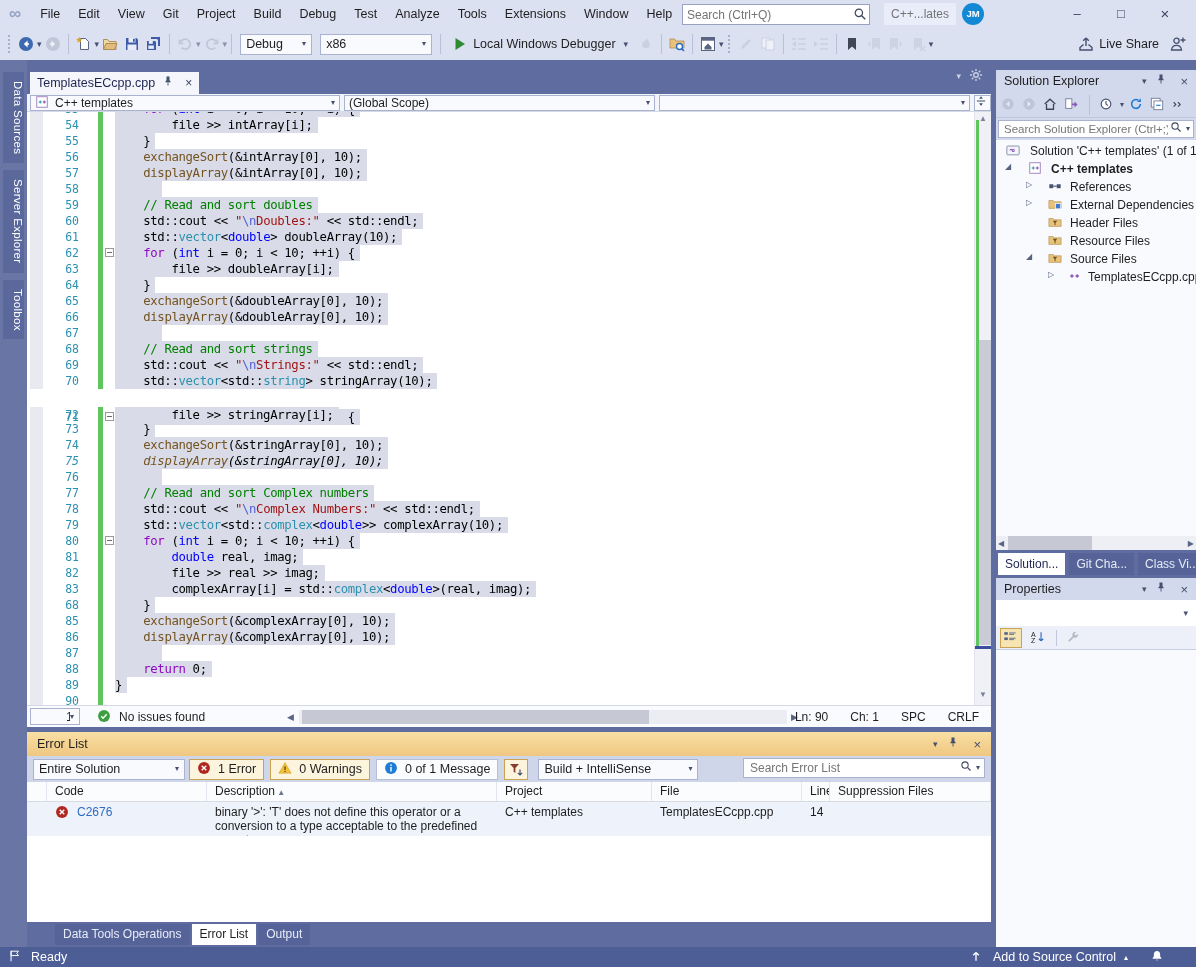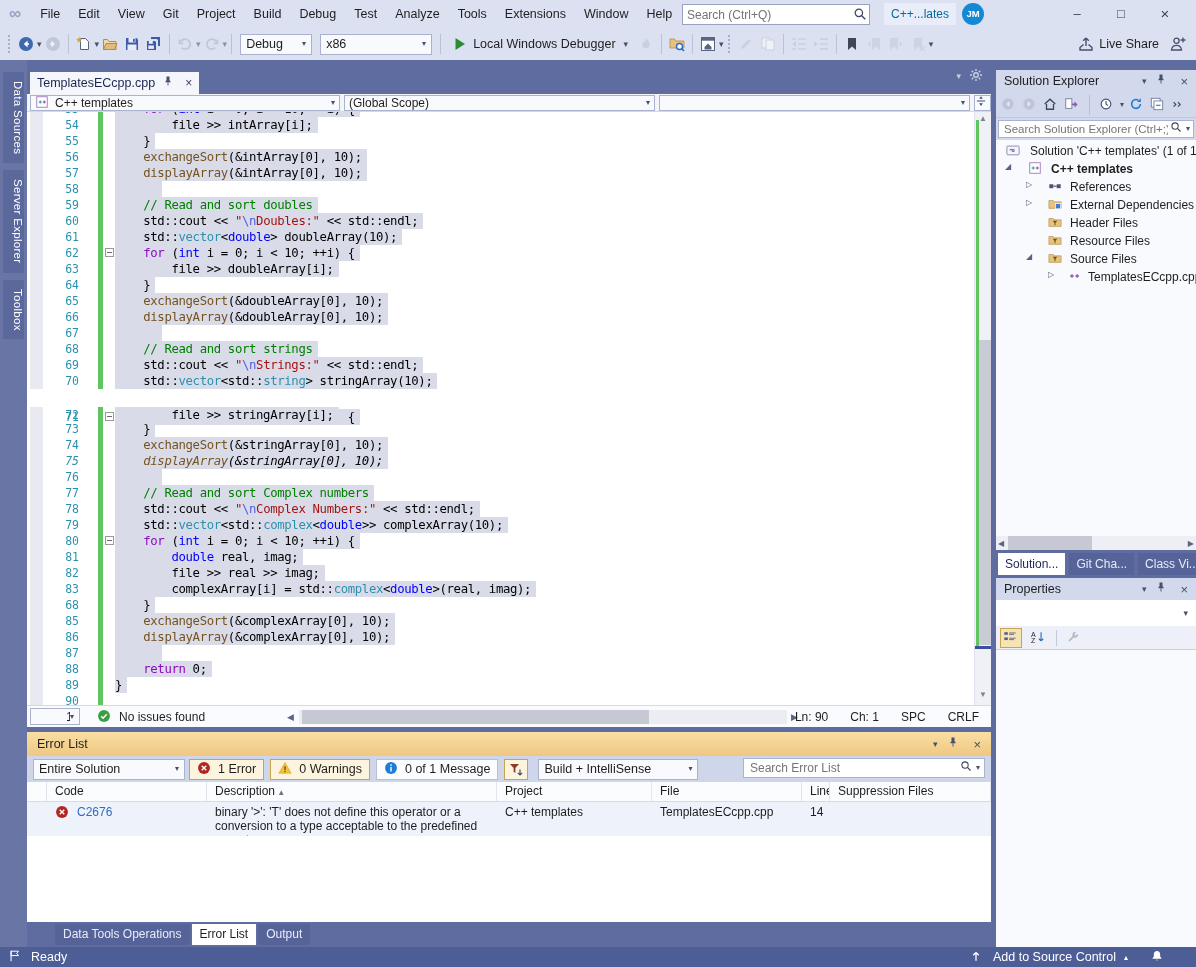--- a/index.html
+++ b/index.html
@@ -15,21 +15,21 @@
   .dis{opacity:.55;}
   
   #titlebar{left:0;top:0;width:1196px;height:28px;background:#DCE1F2;display:flex;align-items:center;}
   #vslogo{font-size:17px;font-weight:bold;color:#98A4C6;margin:0 10px 0 9px;}
   .menu-item{padding:0 9px;height:28px;line-height:28px;cursor:default;}
   #qsearch{position:absolute;left:682px;top:4px;width:186px;height:19px;background:#FFFFFF;
            border:1px solid #99A2C0;display:flex;align-items:center;}
   #qsearch input{border:0;outline:0;flex:1;font-family:"Liberation Sans",sans-serif;font-size:12px;
            color:#5A5F73;background:transparent;padding:0 4px;}
   #wintitle{position:absolute;left:884px;top:3px;width:72px;height:22px;line-height:22px;text-align:center;
-           background:#E9EDF9;color:#0369a1;font-size:12px;overflow:hidden;white-space:nowrap;}
+           background:#E9EDF9;color:#737373;font-size:12px;overflow:hidden;white-space:nowrap;}
   #avatar{position:absolute;left:962px;top:3px;width:22px;height:22px;border-radius:50%;background:#1389D6;
           color:#fff;font-size:9.5px;font-weight:bold;text-align:center;line-height:22px;}
   .winbtn{position:absolute;top:0;width:42px;height:28px;text-align:center;line-height:28px;color:#3A445F;font-size:13px;}
   
   #toolbar{left:0;top:28px;width:1196px;height:32px;background:#DCE1F2;display:flex;align-items:center;padding-left:4px;box-sizing:border-box;}
   .tbi{margin:0 1px;display:inline-flex;align-items:center;height:24px;padding:0 2px;}
   .tbsep{width:1px;height:20px;background:#B9C0D8;margin:0 4px;}
   .tbgrip{width:5px;height:20px;margin:0 3px;background-image:radial-gradient(#A7AFC9 1px,transparent 1px);background-size:4px 4px;}
   .combo{display:inline-flex;align-items:center;background:#F8FAFE;border:1px solid #A9B2CE;height:21px;
          font-size:12.5px;padding:0 5px;margin:0 4px;box-sizing:border-box;}

